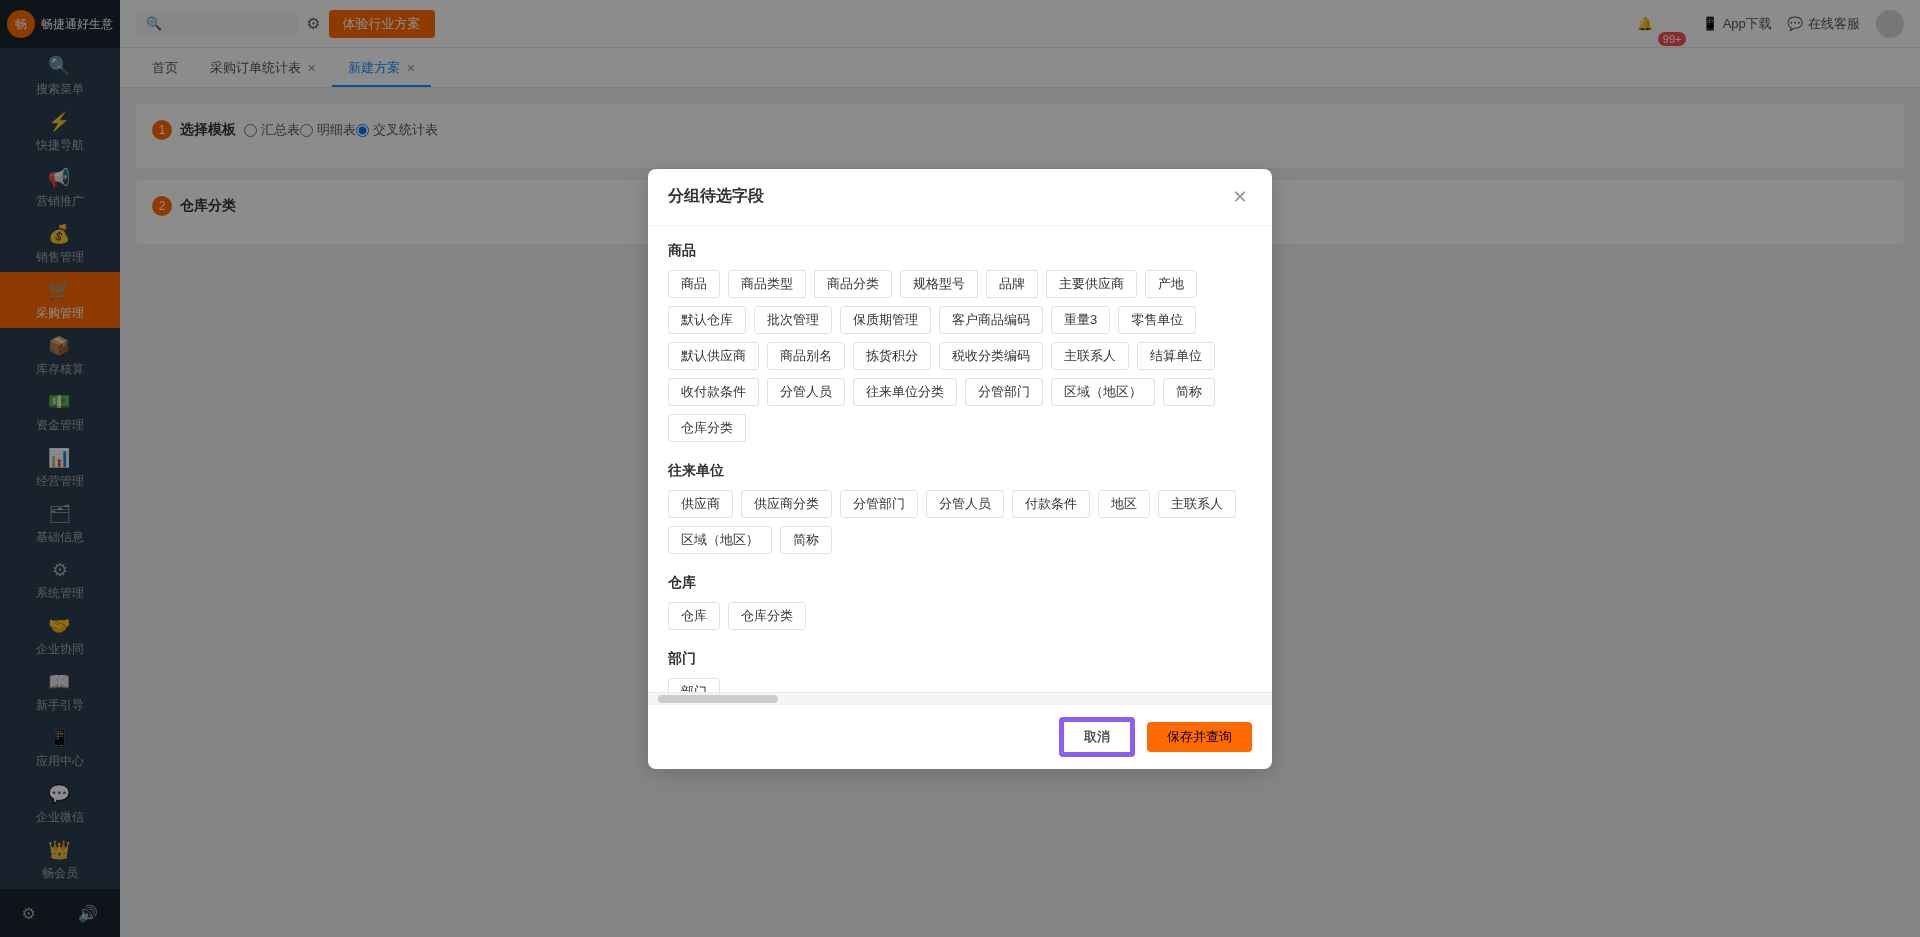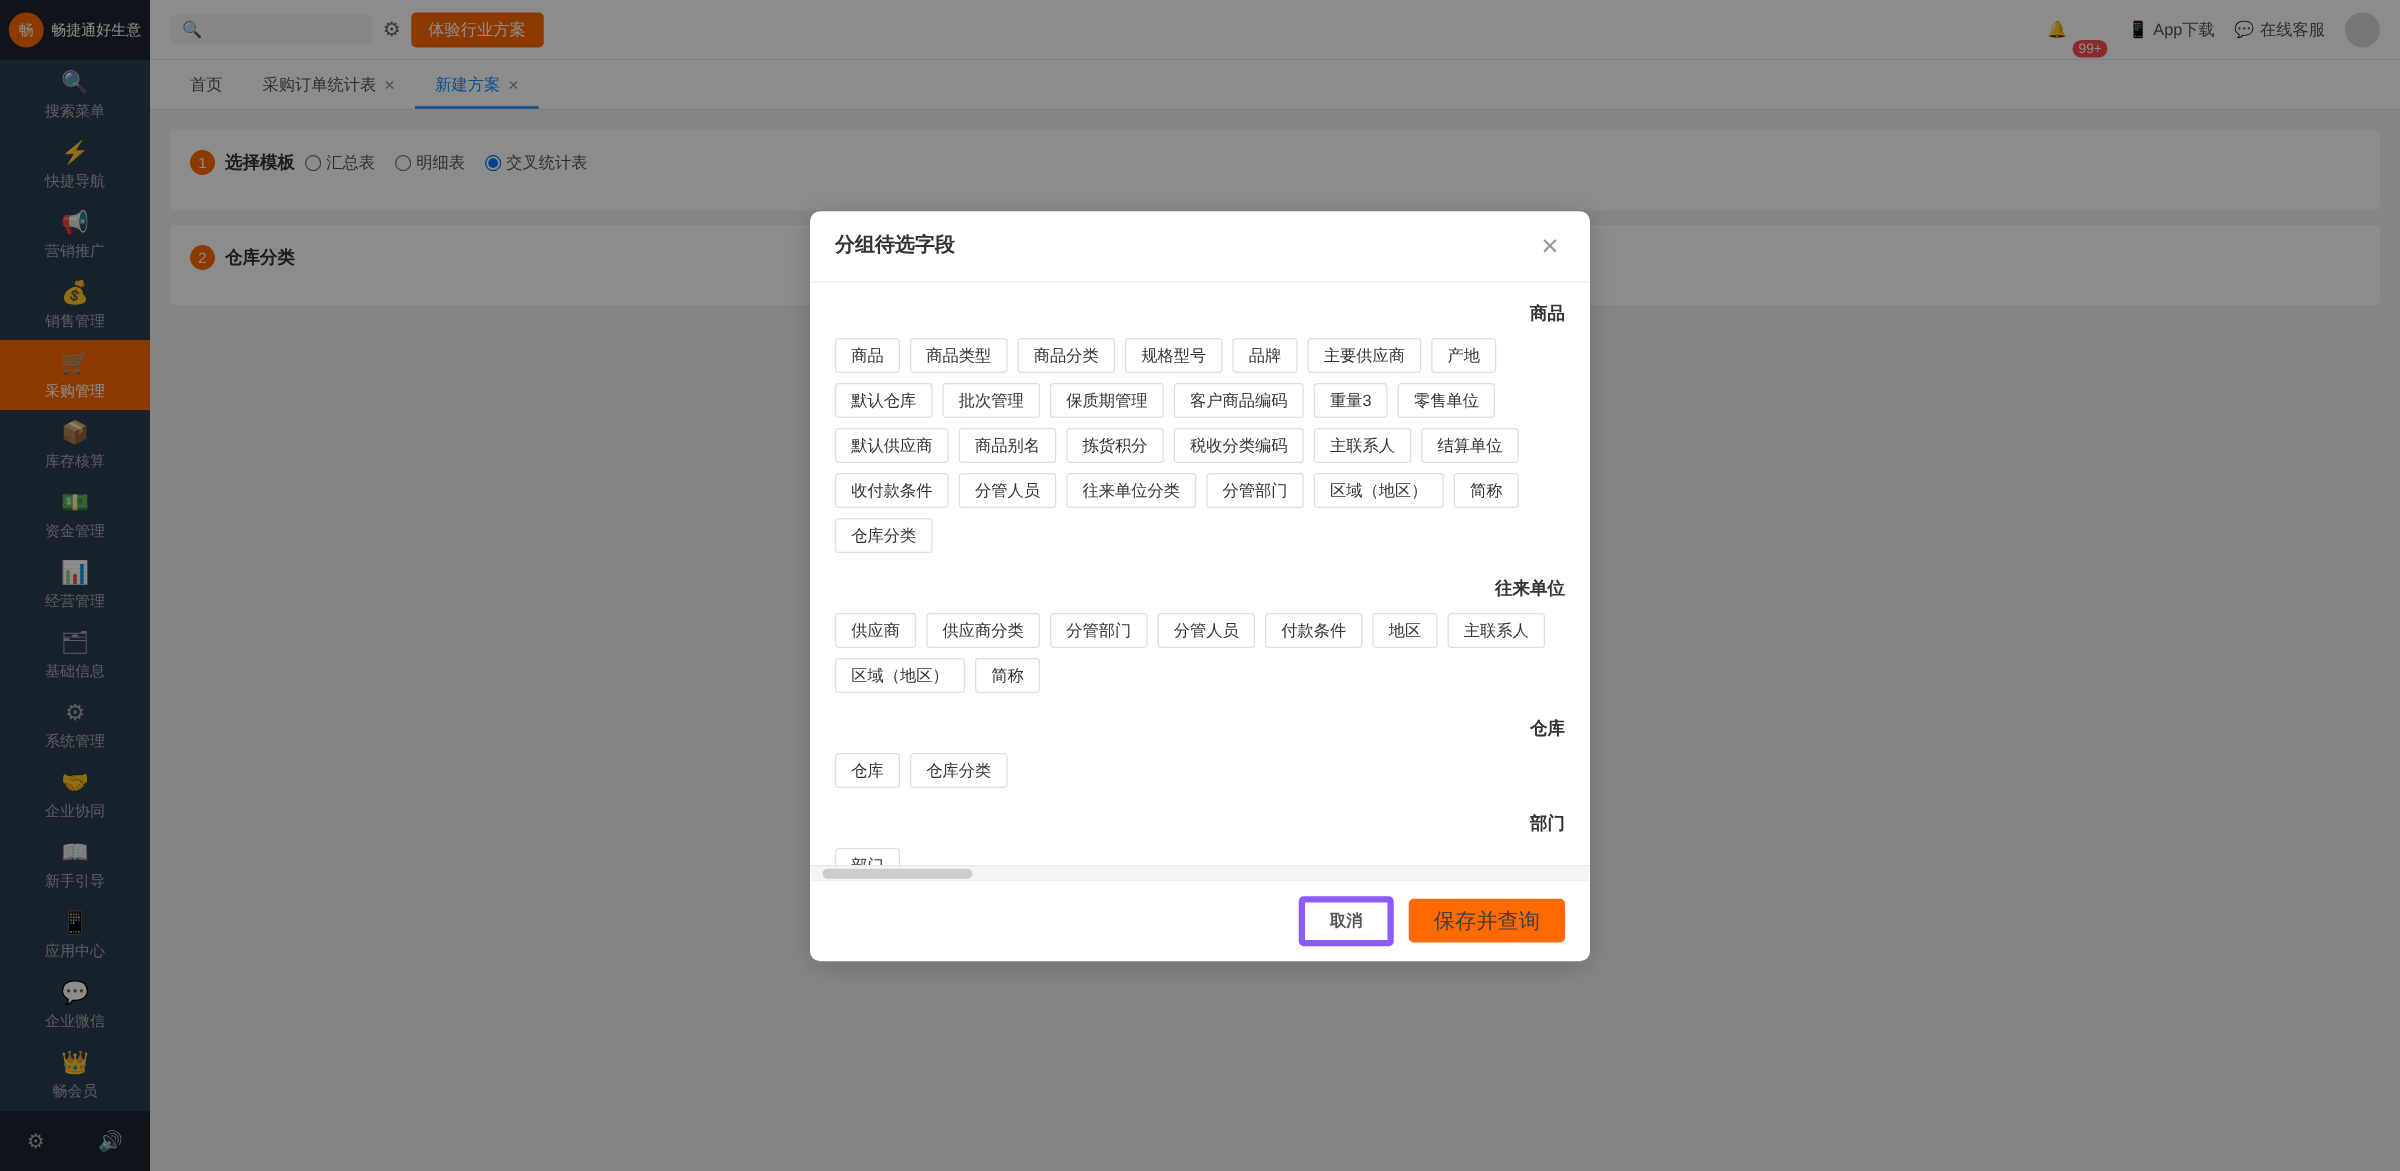--- a/index.html
+++ b/index.html
@@ -173,21 +173,21 @@
     }
     .step-num {
       width: 20px; height: 20px;
       border-radius: 50%;
       background: #ff6a00;
       color: #fff;
       font-size: 12px;
       display: flex; align-items: center; justify-content: center;
     }
     .step-text { font-size: 14px; font-weight: bold; color: #333; }
-    .radio-group { display: flex; gap: 16px; align-items: center; }
+    .radio-group { display: flex; gap: 0; align-items: center; }
     .radio-item { display: flex; align-items: center; gap: 4px; font-size: 13px; color: #555; cursor: pointer; }
 
     
     .modal-overlay {
       position: fixed;
       top: 0; left: 0; right: 0; bottom: 0;
       background: rgba(0,0,0,0.45);
       z-index: 200;
       display: flex;
       align-items: center;
@@ -225,21 +225,21 @@
       padding: 12px 20px;
       border-top: 1px solid #f0f0f0;
       display: flex;
       align-items: center;
       justify-content: flex-end;
       gap: 12px;
       flex-shrink: 0;
     }
 
     
-    .field-section { margin-bottom: 20px; text-align: right; }
+    .field-section { margin-bottom: 20px; }
     .field-section-title {
       font-size: 14px;
       font-weight: bold;
       color: #333;
       margin-bottom: 10px;
     }
     .field-tags {
       display: flex;
       flex-wrap: wrap;
       gap: 8px;
@@ -265,26 +265,26 @@
       background: #fff;
       color: #555;
       border-radius: 4px;
       padding: 6px 20px;
       cursor: pointer;
       font-size: 13px;
       font-weight: bold;
     }
     .btn-save {
       background: #ff6a00;
-      color: #404040;
+      color: #000000;
       border: none;
       border-radius: 4px;
       padding: 6px 20px;
       cursor: pointer;
-      font-size: 17px;
+      font-size: 13px;
     }
 
     
     .modal-hscroll {
       height: 12px;
       background: #f5f5f5;
       border-top: 1px solid #e8e8e8;
       position: relative;
       flex-shrink: 0;
     }

